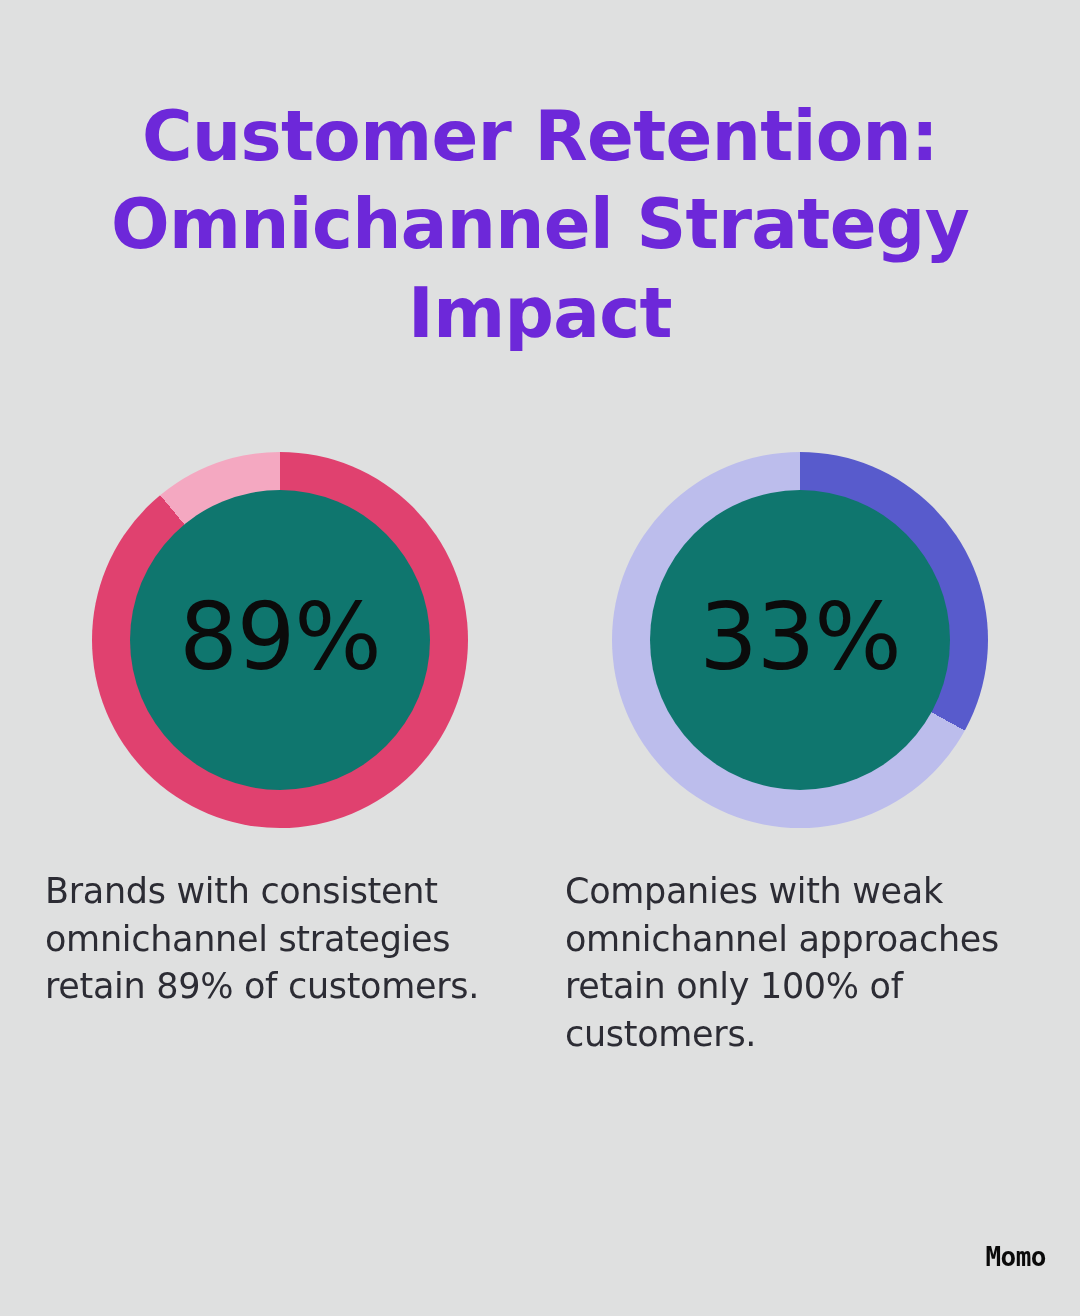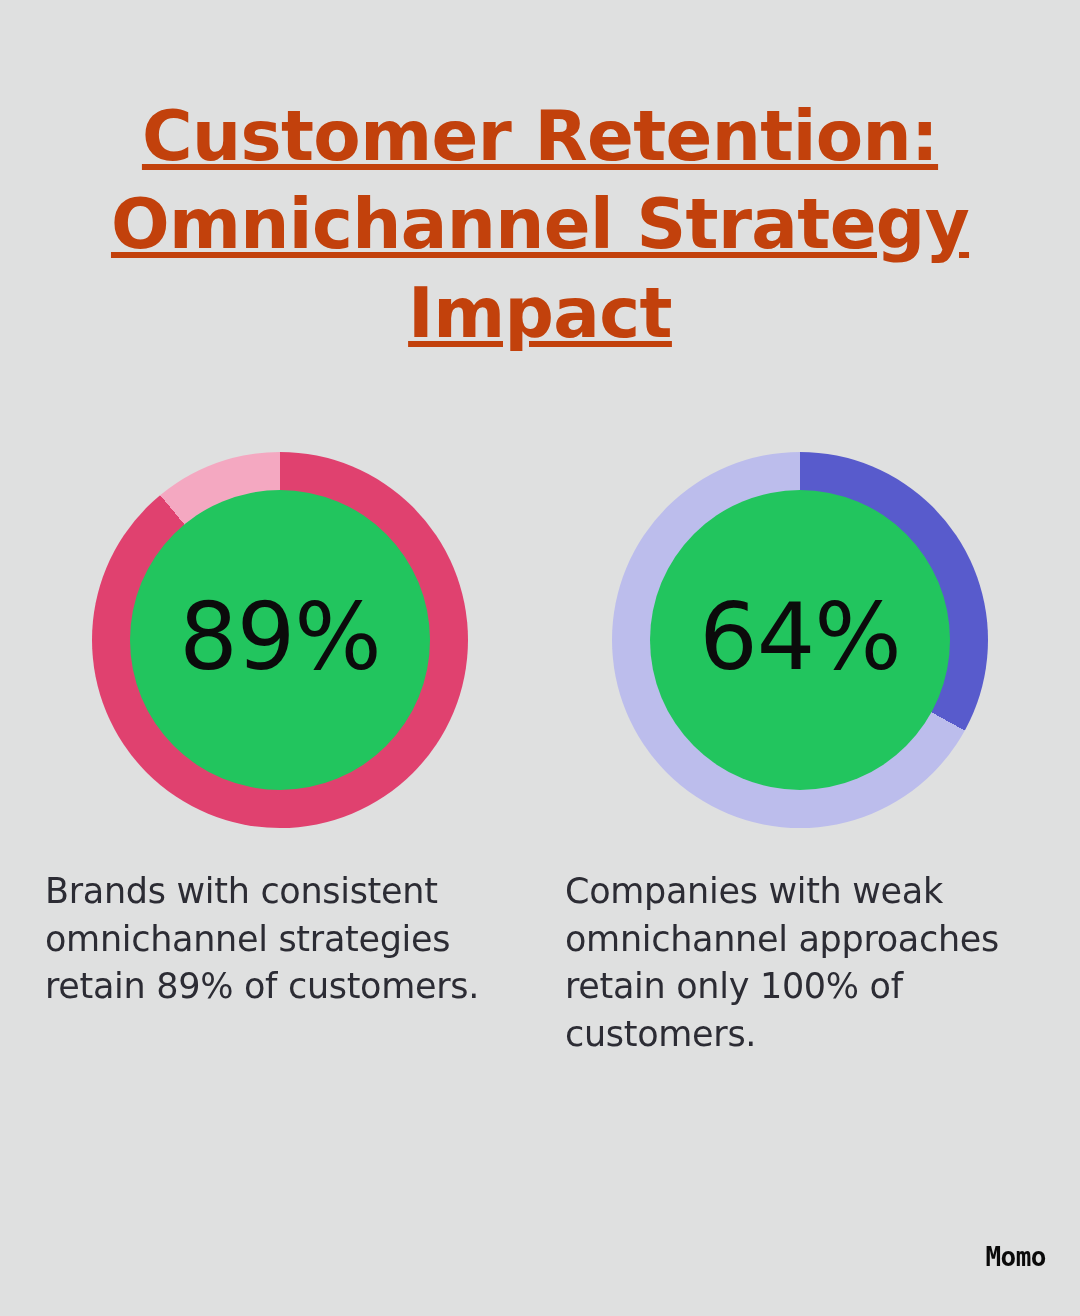--- a/index.html
+++ b/index.html
@@ -30,23 +30,22 @@
     width: 940px;
     text-align: center;
   }
   .title {
     margin: 0;
     font-family: "DejaVu Sans", sans-serif;
     font-weight: 700;
     font-size: 69px;
     line-height: 1.28;
     letter-spacing: -0.6px;
-    color: #c2410c;
+    color: #6d28d9;
     white-space: pre-line;
-    text-decoration: underline;
   }
 
   
   .stats-row {
     position: absolute;
     top: 452px;
     left: 0;
     width: 1080px;
     display: flex;
     justify-content: center;
@@ -69,21 +68,21 @@
     inset: 0;
     border-radius: 50%;
   }
   .donut-hole {
     position: absolute;
     left: 38px;
     top: 38px;
     right: 38px;
     bottom: 38px;
     border-radius: 50%;
-    background: #22c55e;
+    background: #0f766e;
     display: flex;
     align-items: center;
     justify-content: center;
   }
   .donut-value {
     font-family: "DejaVu Sans", sans-serif;
     font-weight: 400;
     font-size: 92px;
     line-height: 1;
     color: #0b0b0b;
@@ -135,21 +134,21 @@
           <span class="donut-value">89%</span>
         </div>
       </div>
       <p class="caption">Brands with consistent omnichannel strategies retain 89% of customers.</p>
     </div>
 
     <div class="stat-col">
       <div class="donut-wrap">
         <div class="donut" id="donut-1" style="background: conic-gradient(rgb(88, 91, 204) 0deg, rgb(88, 91, 204) 118.8deg, rgb(188, 189, 236) 118.8deg, rgb(188, 189, 236) 360deg);"></div>
         <div class="donut-hole">
-          <span class="donut-value">64%</span>
+          <span class="donut-value">33%</span>
         </div>
       </div>
       <p class="caption">Companies with weak omnichannel approaches retain only 100% of customers.</p>
     </div>
 
   </div>
 
   <div class="logo">Momo</div>
 
 </div>

